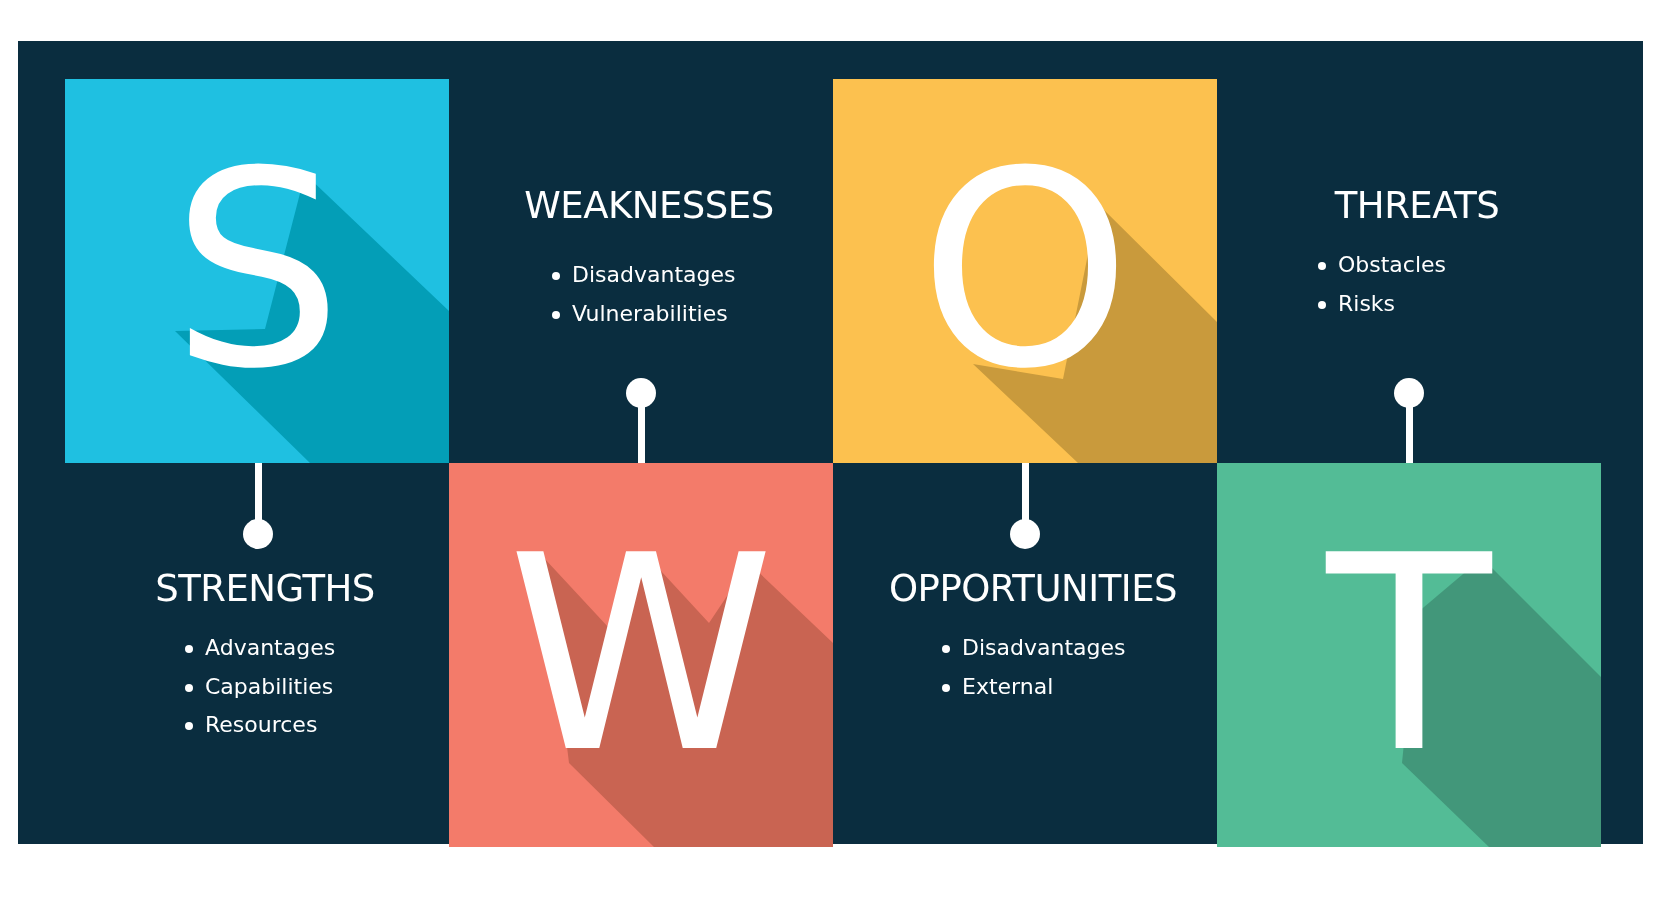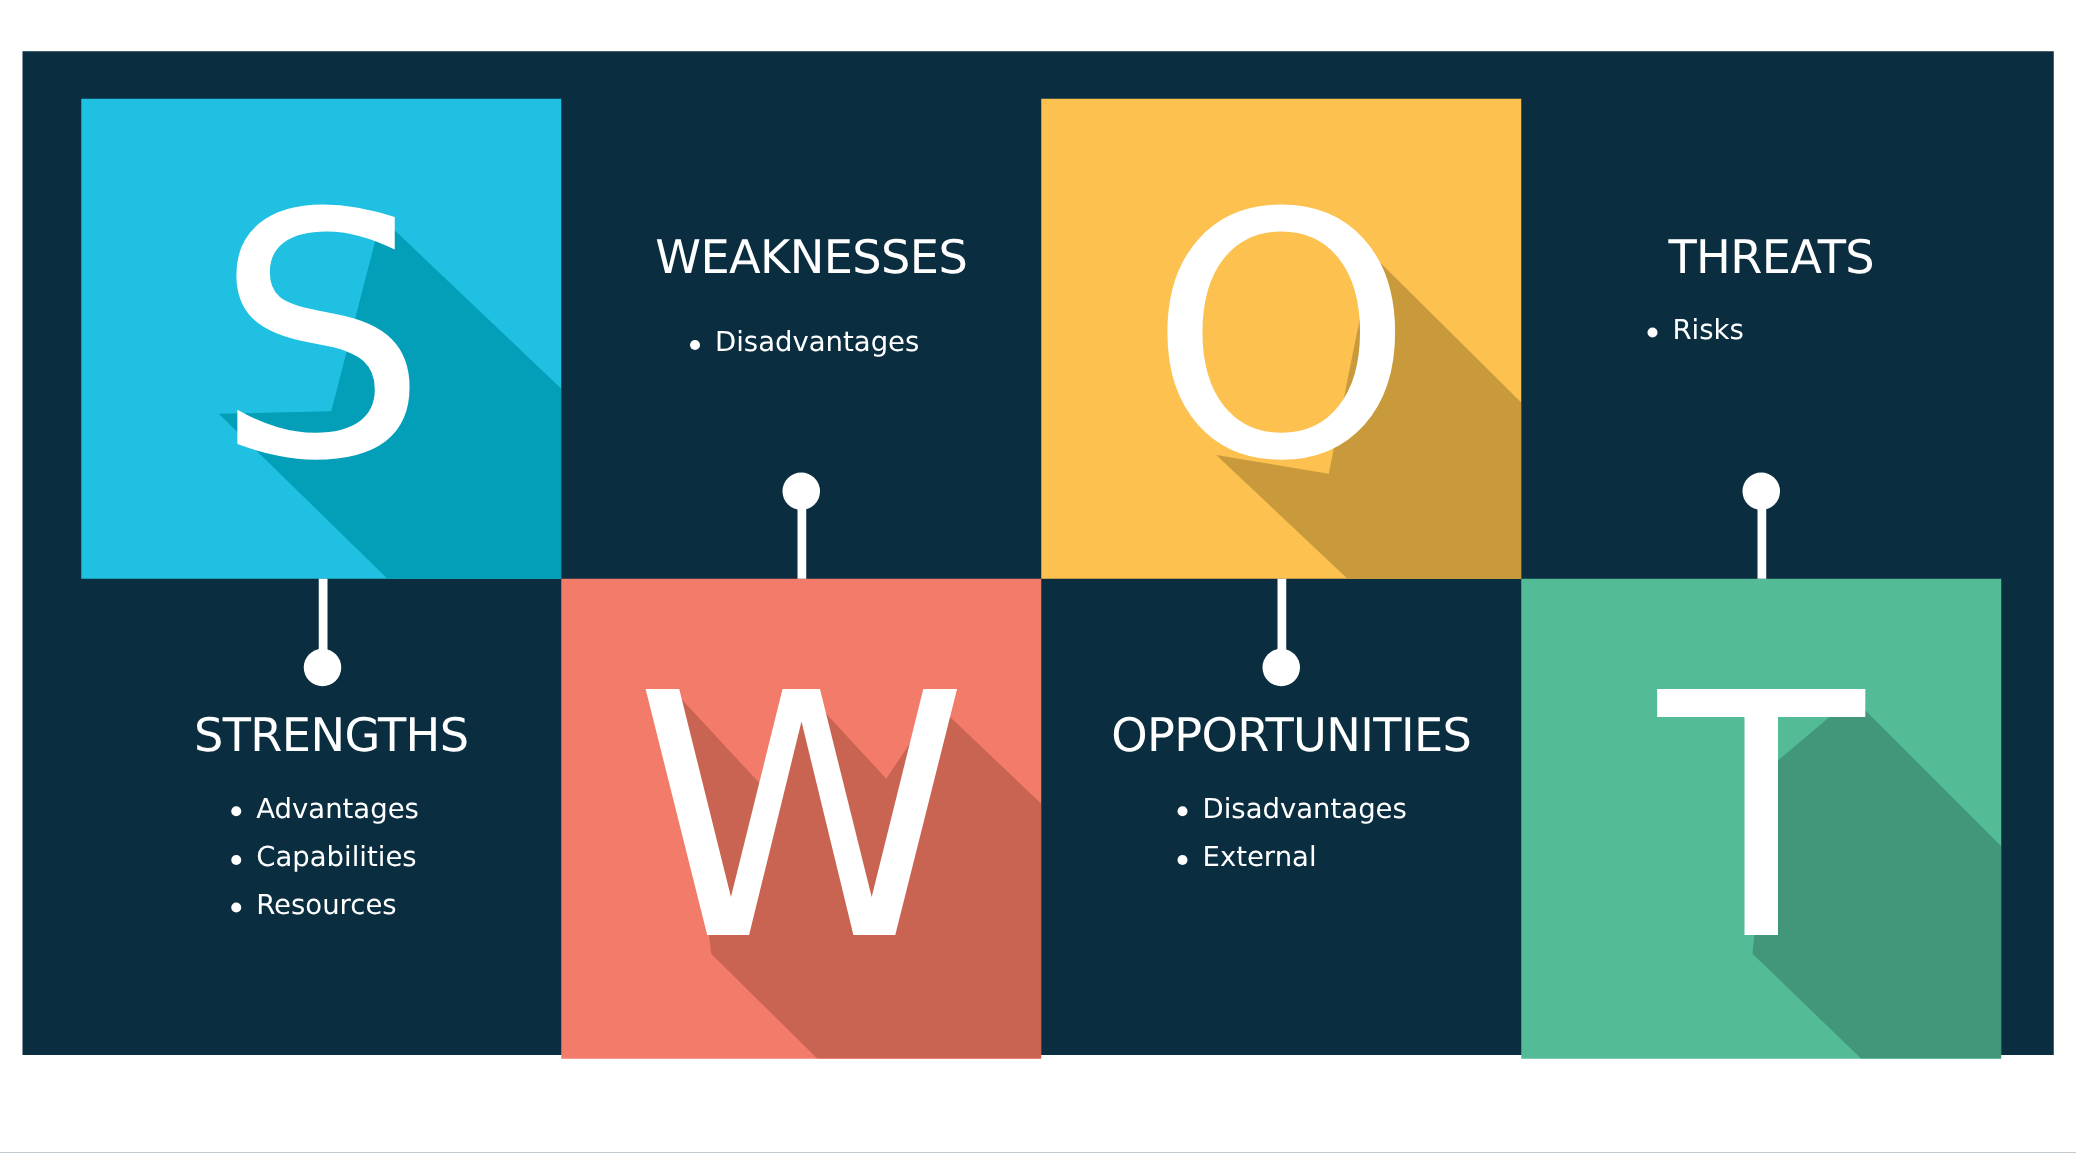--- a/index.html
+++ b/index.html
@@ -68,26 +68,28 @@
 </div>
 <div class="pin" style="left:1394px; top:378px; height:85px;">
   <div class="dot" style="top:0;"></div>
   <div class="stem" style="top:20px; height:65px;"></div>
 </div>
 
 <div class="textblock" style="left:449px; top:184px;">
   <h2 class="heading">WEAKNESSES</h2>
   <ul class="list" style="left:103px; top:72px;">
     <li>Disadvantages</li>
+    <li>Vulnerabilities</li>
   </ul>
 </div>
 
 <div class="textblock" style="left:1217px; top:184px;">
   <h2 class="heading">THREATS</h2>
   <ul class="list" style="left:101px; top:62px;">
+    <li>Obstacles</li>
     <li>Risks</li>
   </ul>
 </div>
 
 <div class="textblock" style="left:65px; top:567px;">
   <h2 class="heading">STRENGTHS</h2>
   <ul class="list" style="left:120px; top:62px;">
     <li>Advantages</li>
     <li>Capabilities</li>
     <li>Resources</li>

